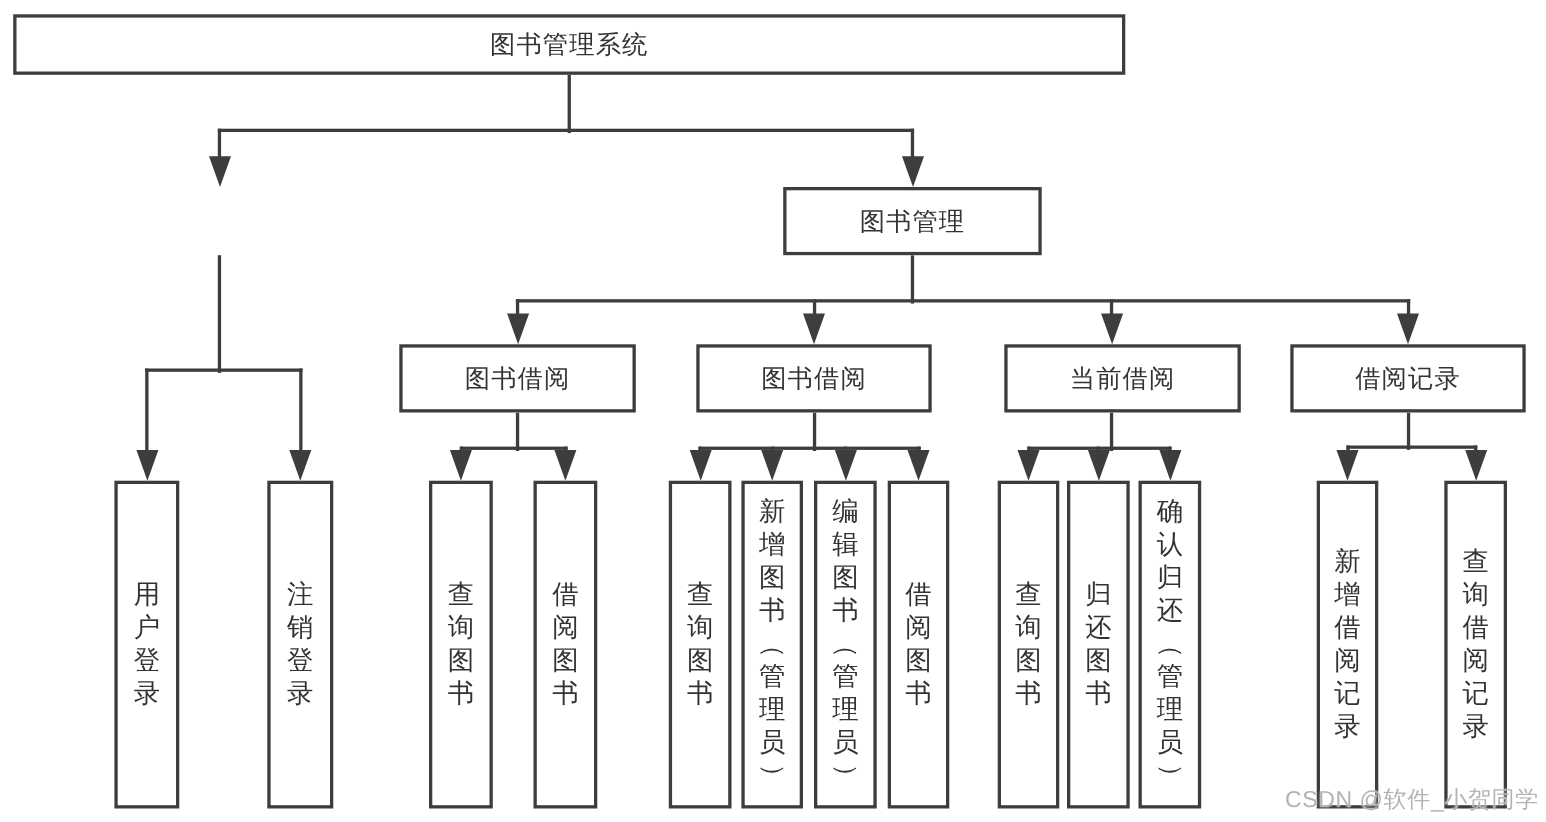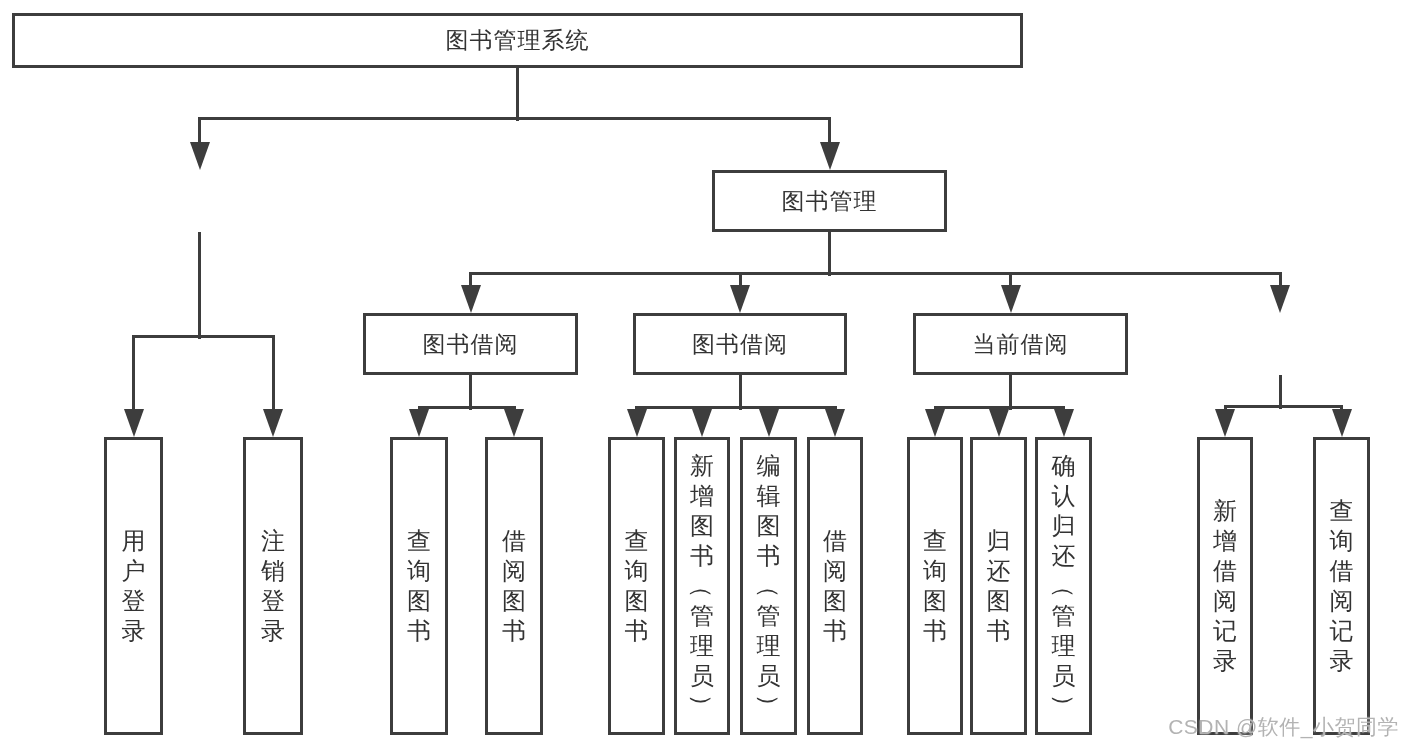--- a/index.html
+++ b/index.html
@@ -115,20 +115,23 @@
     </div>
     <div class="node h" style="left: 363px; top: 313px; width: 215px; height: 62px;">
       <span>图书借阅</span>
     </div>
     <div class="node h" style="left: 633px; top: 313px; width: 214px; height: 62px;">
       <span>图书借阅</span>
     </div>
     <div class="node h" style="left: 903px; top: 313px; width: 215px; height: 62px; margin-left: 10px;">
       <span>当前借阅</span>
     </div>
+    <div class="node h" style="left: 1173px; top: 313px; width: 214px; height: 62px;">
+      <span>借阅记录</span>
+    </div>
     <div class="node v" style="left: 104px; top: 437px; width: 59px; height: 298px;">
       <span class="char">用</span>
       <span class="char">户</span>
       <span class="char">登</span>
       <span class="char">录</span>
     </div>
     <div class="node v" style="left: 243px; top: 437px; width: 60px; height: 298px;">
       <span class="char">注</span>
       <span class="char">销</span>
       <span class="char">登</span>

